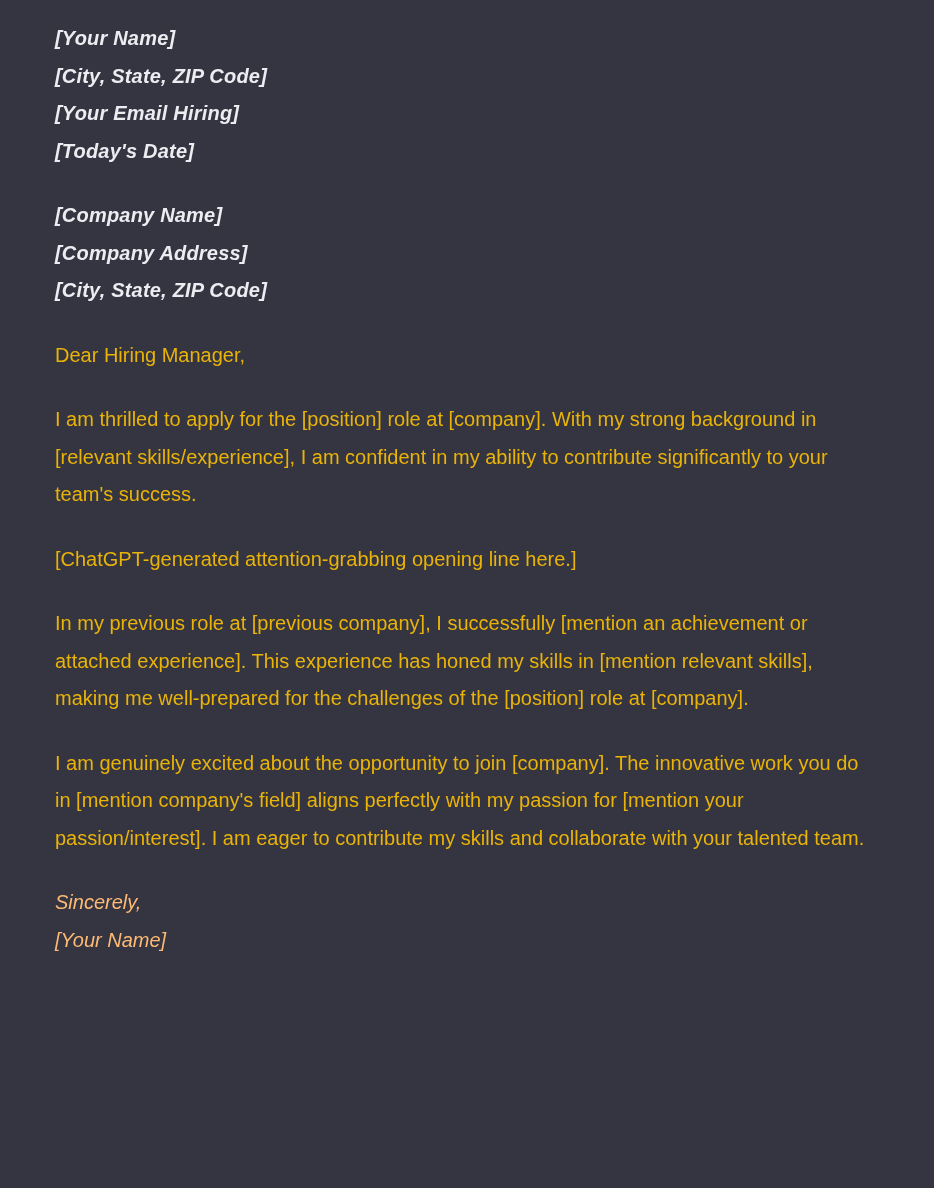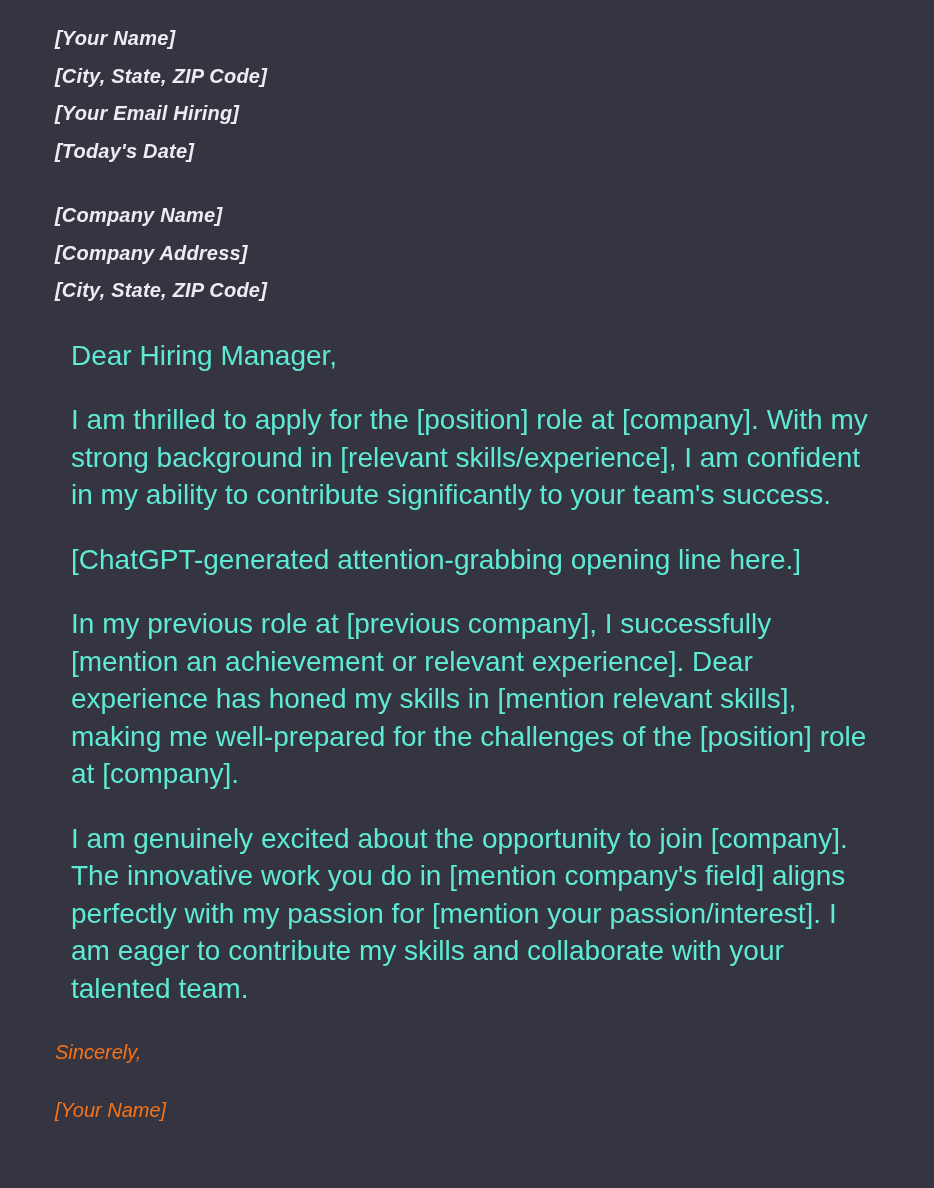--- a/index.html
+++ b/index.html
@@ -22,29 +22,28 @@
       font-size: 20px;
       line-height: 37.5px;
       font-style: italic;
     }
     .bold-line {
       color: #ECECF1;
       font-weight: 700;
       letter-spacing: 0.2px;
     }
     .body-text {
-      color: #f97316;
+      color: #fdba74;
       font-weight: 400;
-      margin-top: 20px;
     }
     p.para {
-      margin: 0 0 27px 16px;
-      font-size: 28px;
+      margin: 0 0 27px 0;
+      font-size: 20px;
       line-height: 37.5px;
-      color: #5eead4;
+      color: #eab308;
       font-weight: 400;
     }
     .closing-block {
       margin: 0;
     }
   </style>
 </head>
 <body>
 
 <div class="letter">
@@ -61,21 +60,21 @@
     <div class="line bold-line">[Company Address]</div>
     <div class="line bold-line">[City, State, ZIP Code]</div>
   </div>
 
   <p class="para">Dear Hiring Manager,</p>
 
   <p class="para">I am thrilled to apply for the [position] role at [company]. With my strong background in [relevant skills/experience], I am confident in my ability to contribute significantly to your team's success.</p>
 
   <p class="para">[ChatGPT-generated attention-grabbing opening line here.]</p>
 
-  <p class="para">In my previous role at [previous company], I successfully [mention an achievement or relevant experience]. Dear experience has honed my skills in [mention relevant skills], making me well-prepared for the challenges of the [position] role at [company].</p>
+  <p class="para">In my previous role at [previous company], I successfully [mention an achievement or attached experience]. This experience has honed my skills in [mention relevant skills], making me well-prepared for the challenges of the [position] role at [company].</p>
 
   <p class="para">I am genuinely excited about the opportunity to join [company]. The innovative work you do in [mention company's field] aligns perfectly with my passion for [mention your passion/interest]. I am eager to contribute my skills and collaborate with your talented team.</p>
 
 
   <div class="block closing-block">
     <div class="line body-text">Sincerely,</div>
     <div class="line body-text">[Your Name]</div>
   </div>
 
 </div>

